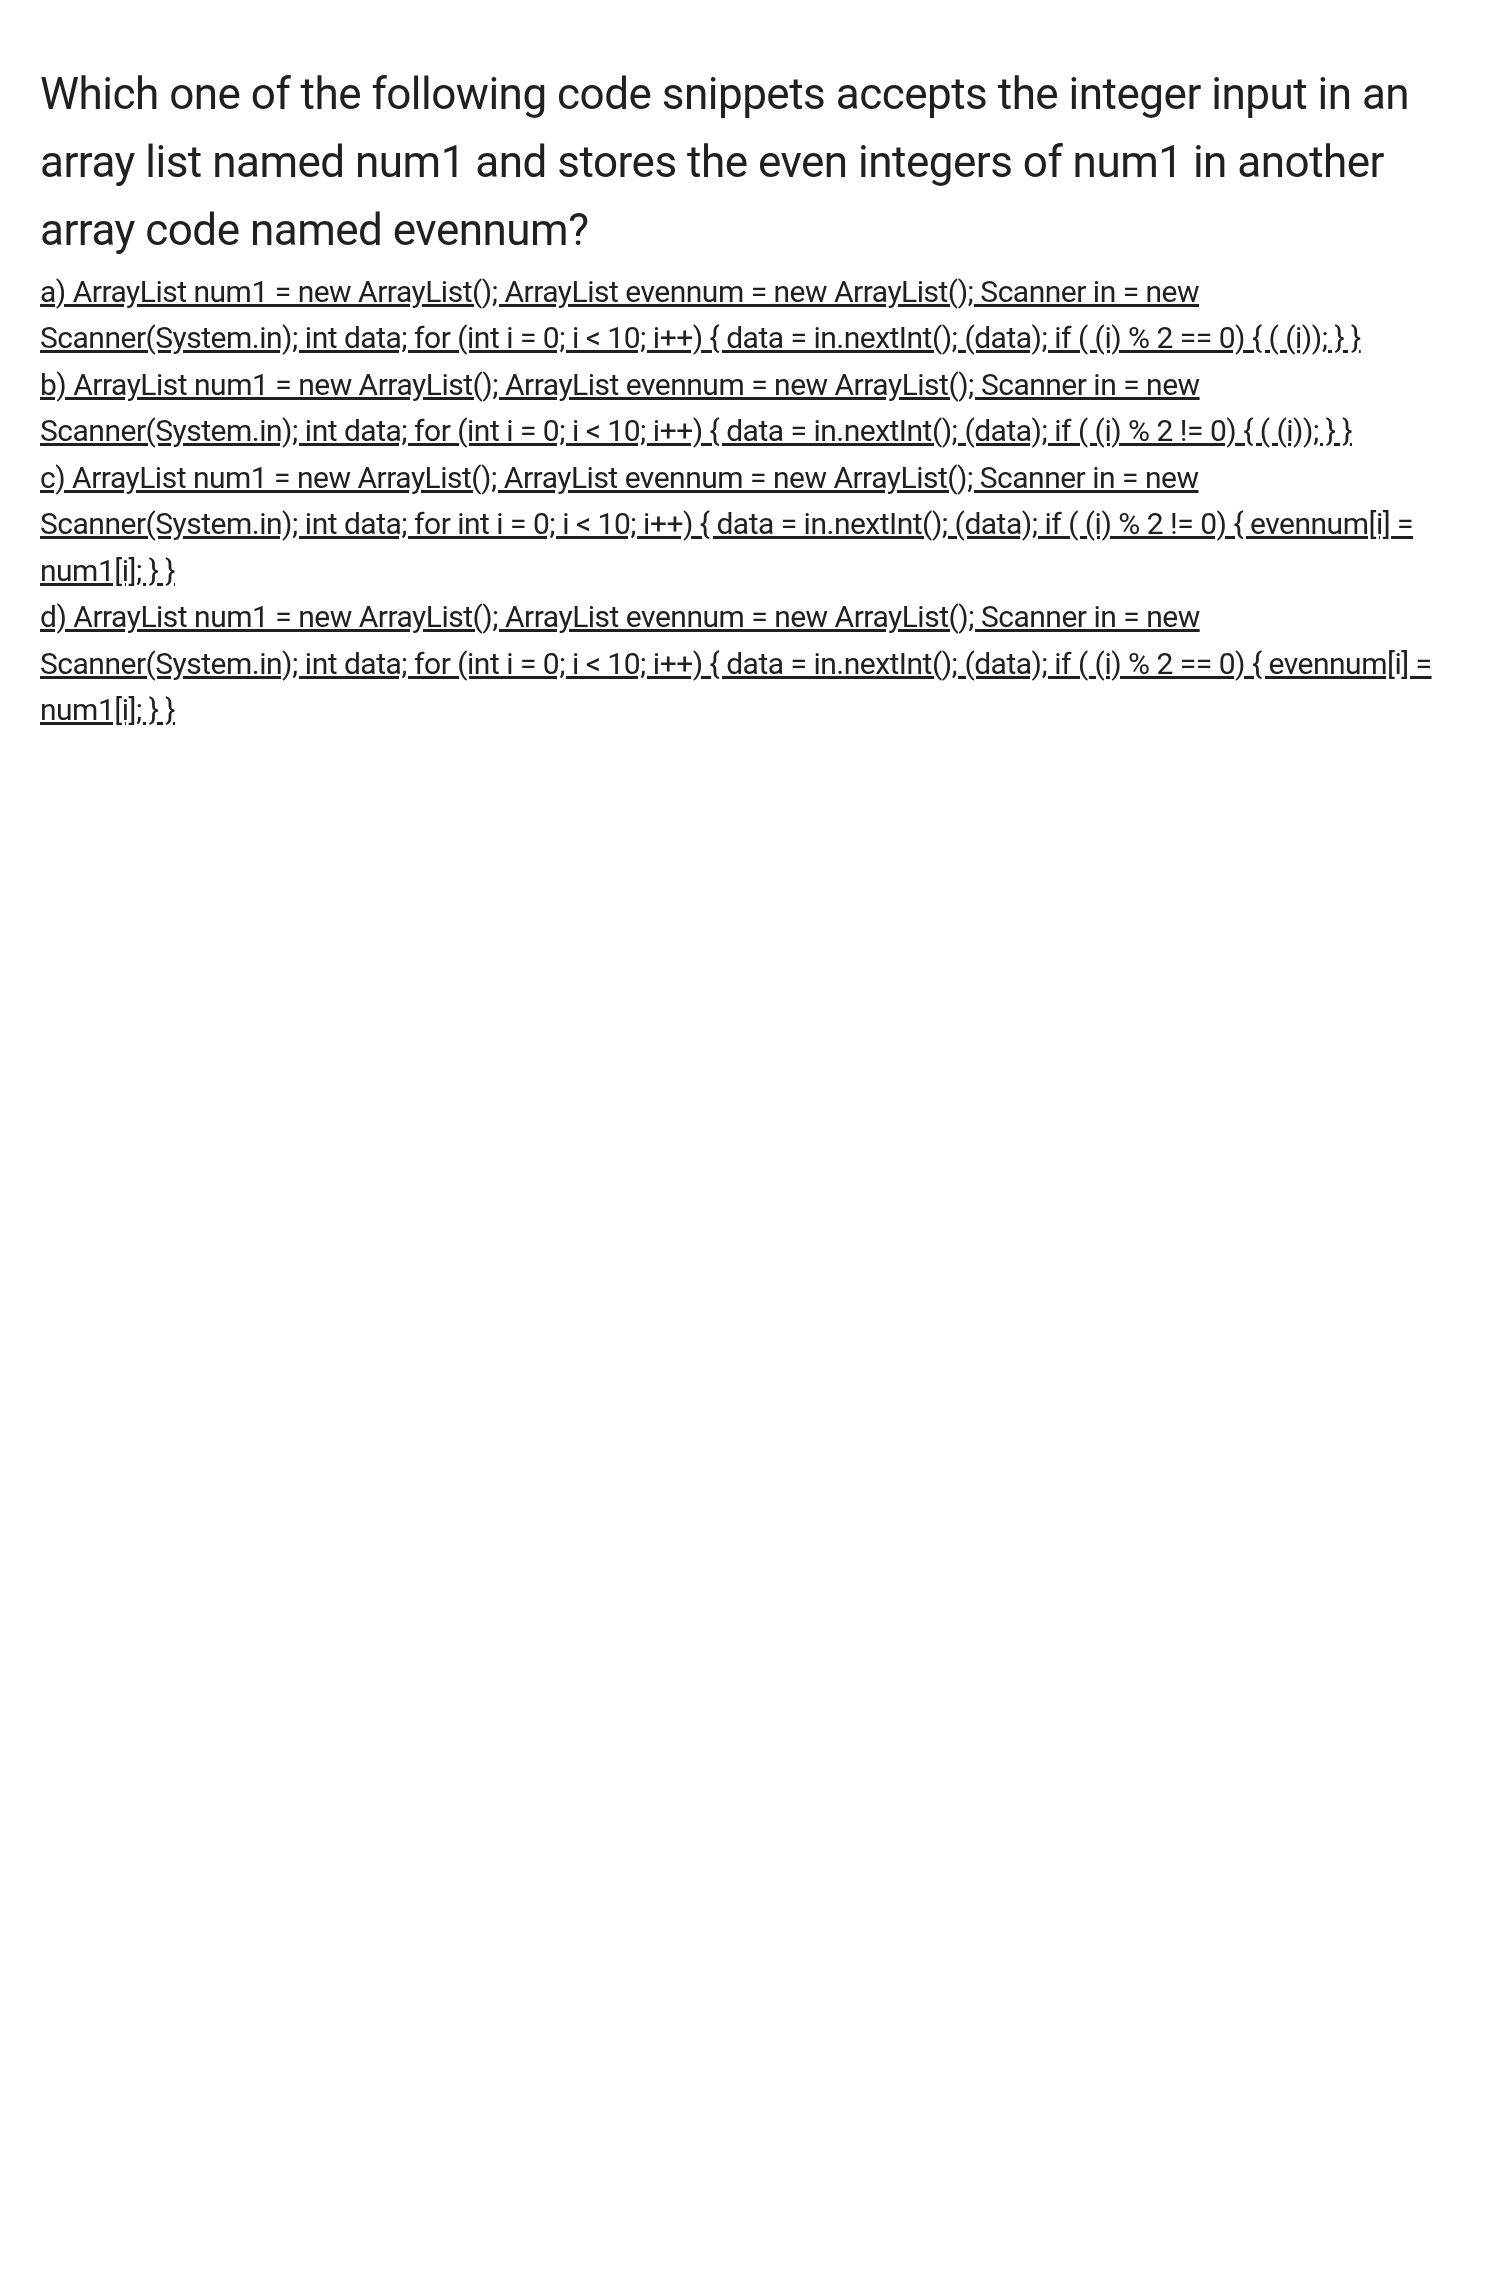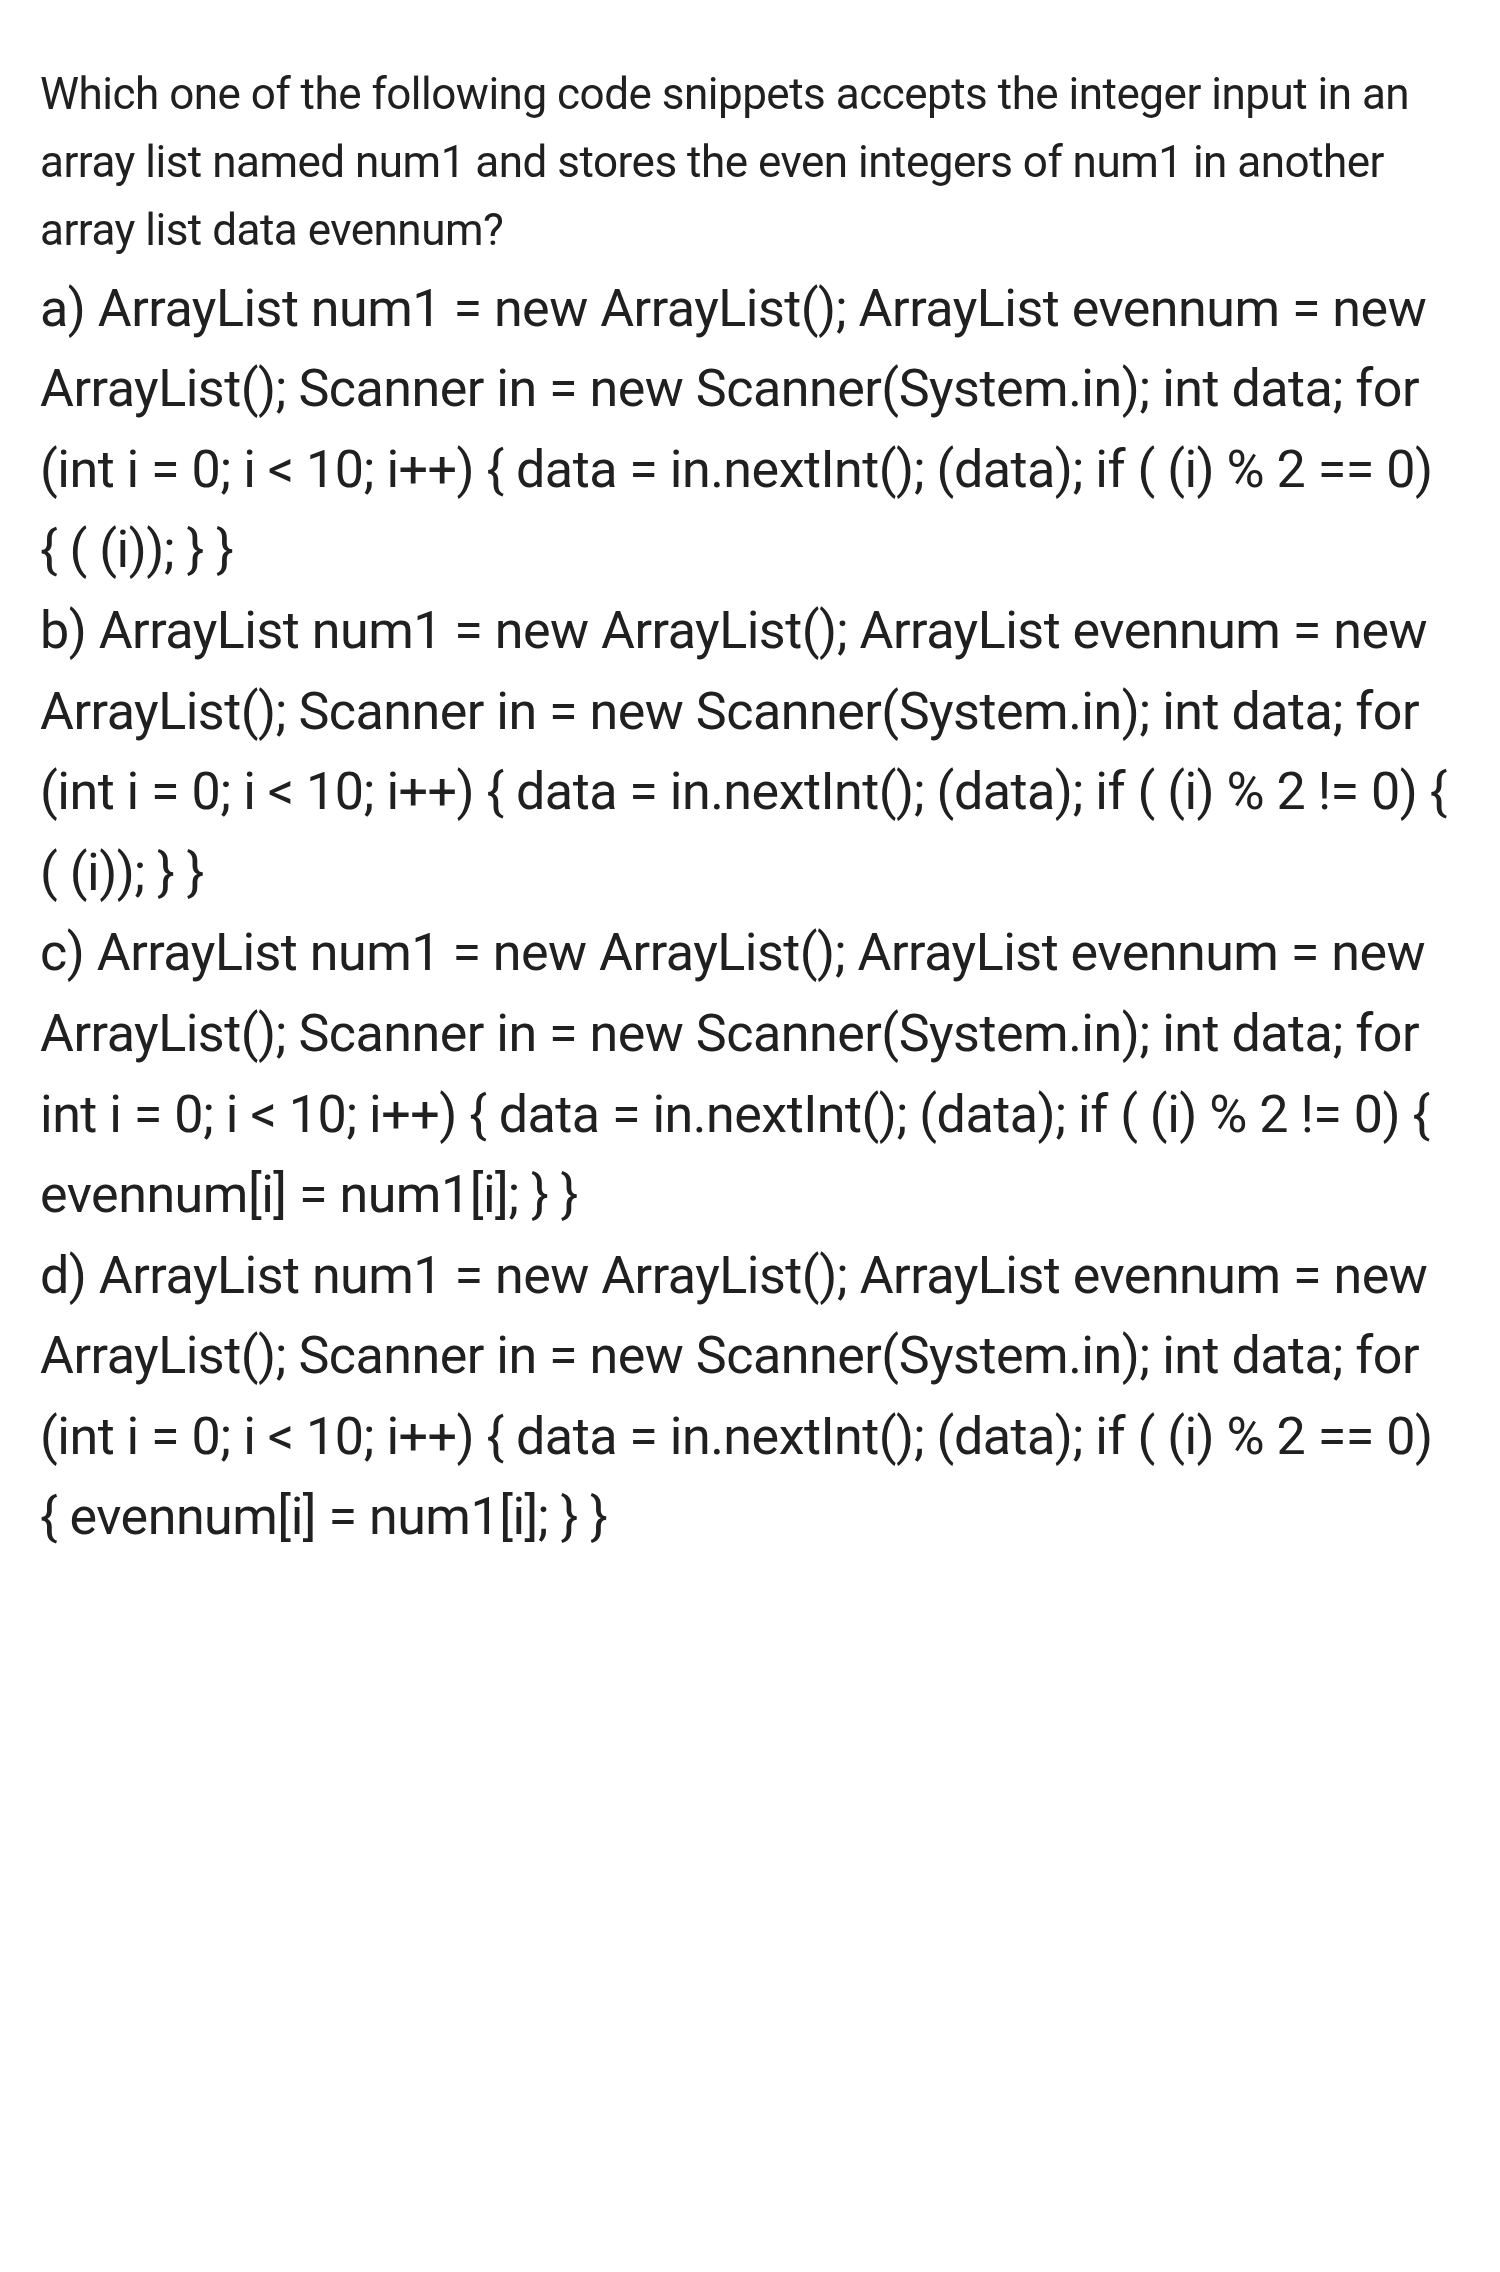--- a/index.html
+++ b/index.html
@@ -18,30 +18,31 @@
     .container {
       width: 100%;
     }
     .question {
       font-size: 44px;
       line-height: 1.55;
       letter-spacing: -0.5px;
       margin-bottom: 4px;
     }
     .option {
-      font-size: 52px;
+      font-size: 30px;
       line-height: 1.55;
       letter-spacing: -0.5px;
       margin-bottom: 0;
       word-wrap: break-word;
       overflow-wrap: break-word;
+      text-decoration: underline;
     }
   </style>
 </head>
 <body>
 
 <div class="container">
-  <p class="question">Which one of the following code snippets accepts the integer input in an array list named num1 and stores the even integers of num1 in another array list data evennum?</p>
+  <p class="question">Which one of the following code snippets accepts the integer input in an array list named num1 and stores the even integers of num1 in another array code named evennum?</p>
   <p class="option">a) ArrayList num1 = new ArrayList(); ArrayList evennum = new ArrayList(); Scanner in = new Scanner(System.in); int data; for (int i = 0; i &lt; 10; i++) { data = in.nextInt(); (data); if ( (i) % 2 == 0) { ( (i)); } }</p>
   <p class="option">b) ArrayList num1 = new ArrayList(); ArrayList evennum = new ArrayList(); Scanner in = new Scanner(System.in); int data; for (int i = 0; i &lt; 10; i++) { data = in.nextInt(); (data); if ( (i) % 2 != 0) { ( (i)); } }</p>
   <p class="option">c) ArrayList num1 = new ArrayList(); ArrayList evennum = new ArrayList(); Scanner in = new Scanner(System.in); int data; for int i = 0; i &lt; 10; i++) { data = in.nextInt(); (data); if ( (i) % 2 != 0) { evennum[i] = num1[i]; } }</p>
   <p class="option">d) ArrayList num1 = new ArrayList(); ArrayList evennum = new ArrayList(); Scanner in = new Scanner(System.in); int data; for (int i = 0; i &lt; 10; i++) { data = in.nextInt(); (data); if ( (i) % 2 == 0) { evennum[i] = num1[i]; } }</p>
 </div>
 
 </body></html>

